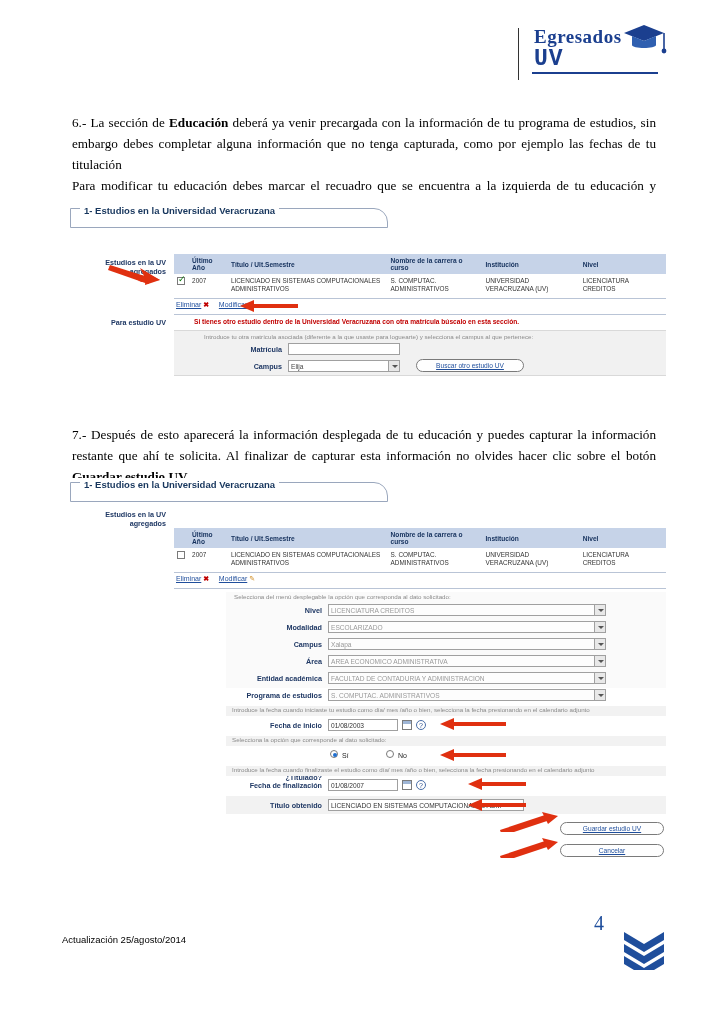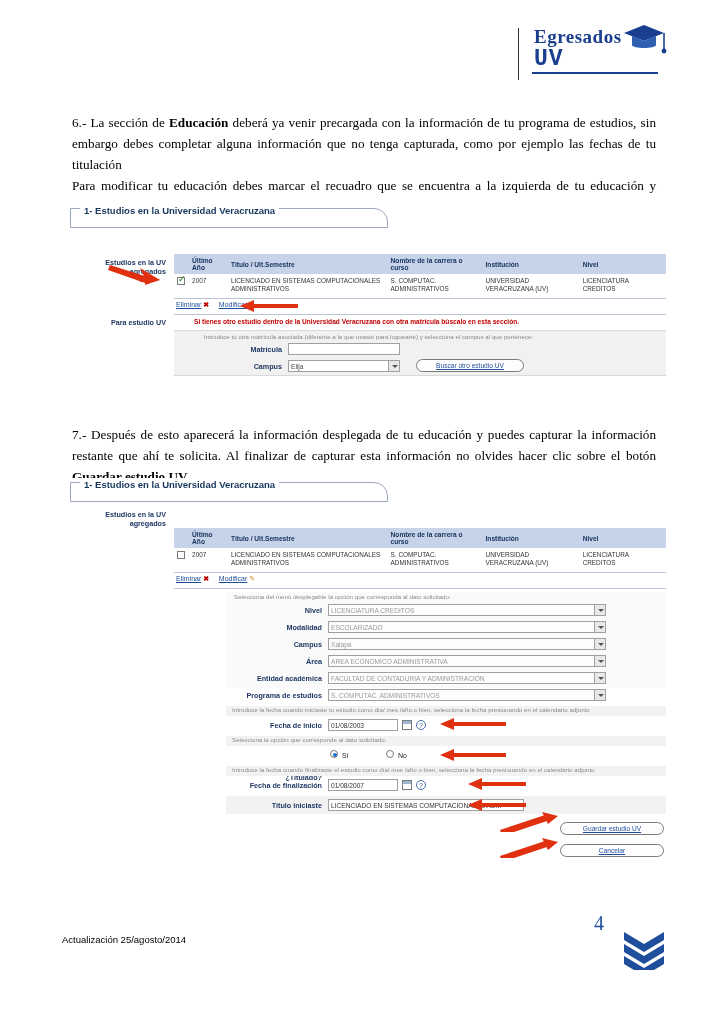--- a/index.html
+++ b/index.html
@@ -434,21 +434,21 @@
   <div class="lbl-plain" style="left:332px; top:273px;">No</div>
 
   <div class="greybar" style="left:160px; top:288px; width:440px; height:10px; background:#f2f2f2; border:none;"></div>
   <div class="hint" style="left:166px; top:288px;">Introduce la fecha cuando finalizaste el estudio como día/ mes /año o bien, selecciona la fecha presionando en el calendario adjunto</div>
   <div class="lbl" style="left:140px; top:303px; width:116px;">Fecha de finalización</div>
   <div class="input" style="left:262px; top:301px; width:70px;">01/08/2007</div>
   <div class="cal-icon" style="left:336px; top:302px;"></div>
   <div class="qmark" style="left:350px; top:302px;">?</div>
 
   <div class="greybar" style="left:160px; top:318px; width:440px; height:18px; background:#f2f2f2; border:none;"></div>
-  <div class="lbl" style="left:160px; top:323px; width:96px;">Título iniciaste</div>
+  <div class="lbl" style="left:160px; top:323px; width:96px;">Título obtenido</div>
   <div class="input" style="left:262px; top:321px; width:196px;">LICENCIADO EN SISTEMAS COMPUTACIONALES ADM</div>
 
   <div class="btn" style="left:494px; top:344px; width:104px;">Guardar estudio UV</div>
   <div class="btn" style="left:494px; top:366px; width:104px;">Cancelar</div>
 
   <svg class="arrow-red" style="left:372px; top:239px;" width="70" height="14" viewBox="0 0 70 14">
     <rect x="14" y="5" width="54" height="4" fill="#e03010"></rect>
     <polygon points="16,1 2,7 16,13" fill="#e03010"></polygon>
   </svg>
   <svg class="arrow-red" style="left:372px; top:270px;" width="70" height="14" viewBox="0 0 70 14">

